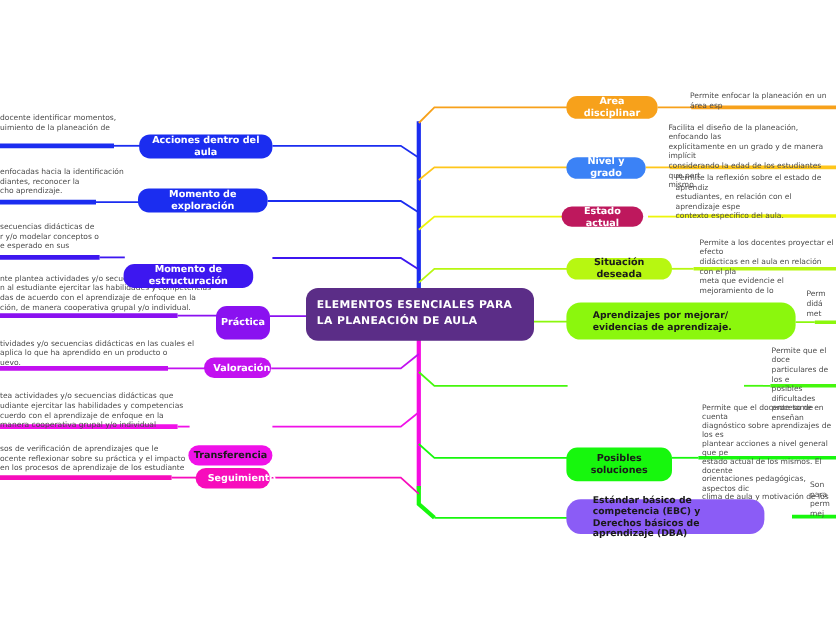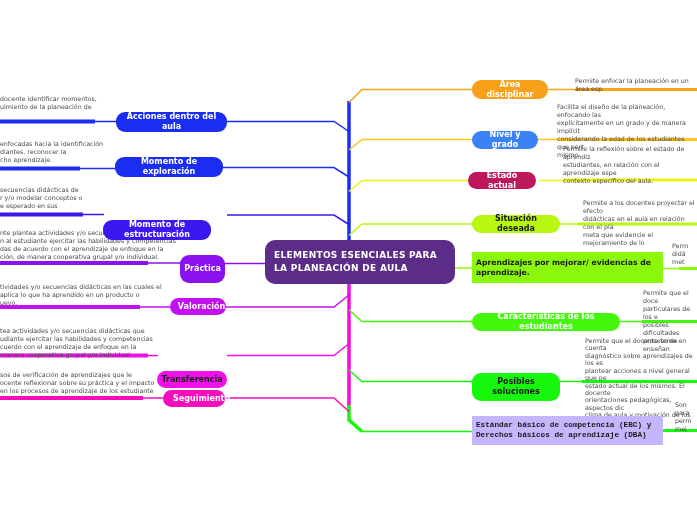--- a/index.html
+++ b/index.html
@@ -2,21 +2,21 @@
 <html><head>
 <meta charset="utf-8">
 <style>
   html,body{margin:0;padding:0;background:#fff;}
   #canvas{position:relative;width:697px;height:520px;background:#ffffff;overflow:hidden;
           font-family:"DejaVu Sans",sans-serif;}
   #wires{position:absolute;left:0;top:0;width:697px;height:520px;}
   .node{position:absolute;box-sizing:border-box;border-radius:9px;display:flex;align-items:center;
         justify-content:center;font-weight:bold;font-size:8px;text-align:center;padding:2px 5px;
         line-height:1.2;}
-  .node.wide{justify-content:flex-start;text-align:left;font-size:7.7px;padding:3px 4px;border-radius:0;}
+  .node.wide{justify-content:flex-start;text-align:left;font-size:7.7px;padding:3px 22px;border-radius:12px;}
   .node.central{justify-content:flex-start;text-align:left;font-size:9px;letter-spacing:.3px;
         padding:6px 9px;border-radius:10px;line-height:1.45;}
   .note{position:absolute;font-size:6.3px;line-height:1.27;color:#4a4a4a;white-space:pre-line;}
 </style>
 </head>
 <body>
 
 <div id="canvas">
 
   <svg id="wires" viewBox="0 0 697 520" fill="none">
@@ -149,32 +149,31 @@
 diagnóstico sobre aprendizajes de los es
 plantear acciones a nivel general que pe
 estado actual de los mismos. El docente
 orientaciones pedagógicas, aspectos dic
 clima de aula y motivación de los estudi</div>
   <div class="note" style="left:675px;top:401px">Son
 para
 perm
 mej</div>
 
-  <div class="node central" style="left: 255px; top: 240px; width: 190px; height: 44px; background: rgb(91, 45, 135); color: rgb(255, 255, 255); margin-left: 10px;">ELEMENTOS ESENCIALES PARA LA PLANEACIÓN DE AULA</div>
+  <div class="node central" style="left: 255px; top: 240px; width: 190px; height: 44px; background: rgb(91, 45, 135); color: rgb(255, 255, 255);">ELEMENTOS ESENCIALES PARA LA PLANEACIÓN DE AULA</div>
 
   <div class="node" style="left: 116px; top: 112px; width: 111px; height: 20px; background: rgb(27, 45, 240); color: rgb(255, 255, 255);">Acciones dentro del aula</div>
   <div class="node" style="left: 115px; top: 157px; width: 108px; height: 20px; background: rgb(27, 45, 240); color: rgb(255, 255, 255);">Momento de exploración</div>
   <div class="node" style="left: 103px; top: 220px; width: 108px; height: 20px; background: rgb(61, 23, 240); color: rgb(255, 255, 255);">Momento de estructuración</div>
   <div class="node" style="left: 180px; top: 255px; width: 45px; height: 28px; background: rgb(138, 17, 240); color: rgb(255, 255, 255);">Práctica</div>
   <div class="node" style="left: 170px; top: 298px; width: 56px; height: 17px; background: rgb(194, 17, 240); color: rgb(255, 255, 255); padding-left: 12px;">Valoración</div>
   <div class="node" style="left: 157px; top: 347px; width: 70px; height: 17px; background: rgb(240, 17, 232); color: rgb(26, 26, 26); margin-top: 24px;">Transferencia</div>
   <div class="node" style="left: 163px; top: 390px; width: 62px; height: 17px; background: rgb(247, 13, 188); color: rgb(255, 255, 255); padding-left: 20px;">Seguimiento</div>
 
   <div class="node" style="left: 472px; top: 80px; width: 76px; height: 19px; background: rgb(247, 161, 27); color: rgb(255, 255, 255);">Área disciplinar</div>
   <div class="node" style="left: 472px; top: 131px; width: 66px; height: 18px; background: #3b82f6; color: rgb(255, 255, 255);">Nivel y grado</div>
   <div class="node" style="left: 468px; top: 172px; width: 68px; height: 17px; background: #be185d; color: rgb(255, 255, 255);">Estado actual</div>
   <div class="node" style="left: 472px; top: 215px; width: 88px; height: 18px; background: rgb(183, 247, 17); color: rgb(26, 26, 26);">Situación deseada</div>
   <div class="node wide" style="left: 472px; top: 252px; width: 191px; height: 31px; background: rgb(139, 247, 13); color: rgb(26, 26, 26);">Aprendizajes por mejorar/ evidencias de aprendizaje.</div>
-  <div class="node" style="left: 472px; top: 313px; width: 148px; height: 18px; background: rgb(69, 247, 13); color: rgb(255, 255, 255);">Características de los estudiantes</div>
   <div class="node" style="left: 472px; top: 373px; width: 88px; height: 28px; background: rgb(23, 247, 13); color: rgb(26, 26, 26);">Posibles soluciones</div>
-  <div class="node wide" style="left: 472px; top: 416px; width: 191px; height: 29px; background: #c4b5fd; color: rgb(26, 26, 26); font-family: Liberation Mono, monospace;">Estándar básico de competencia (EBC) y Derechos básicos de aprendizaje (DBA)</div>
+  <div class="node wide" style="left: 472px; top: 416px; width: 165px; height: 29px; background: #8b5cf6; color: rgb(26, 26, 26);">Estándar básico de competencia (EBC) y Derechos básicos de aprendizaje (DBA)</div>
 
 </div>
 
 </body></html>

